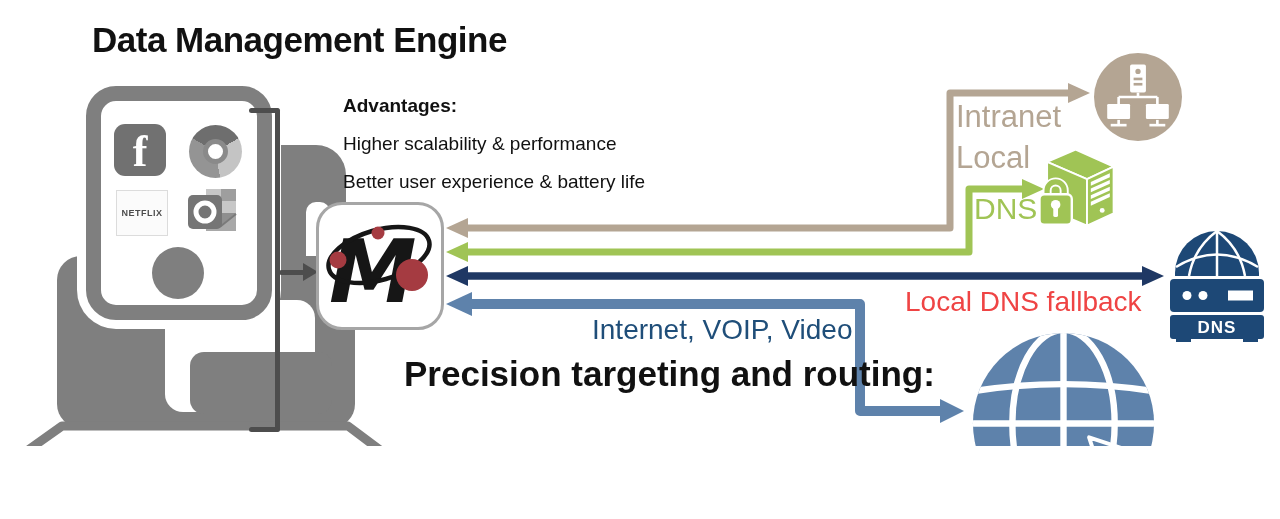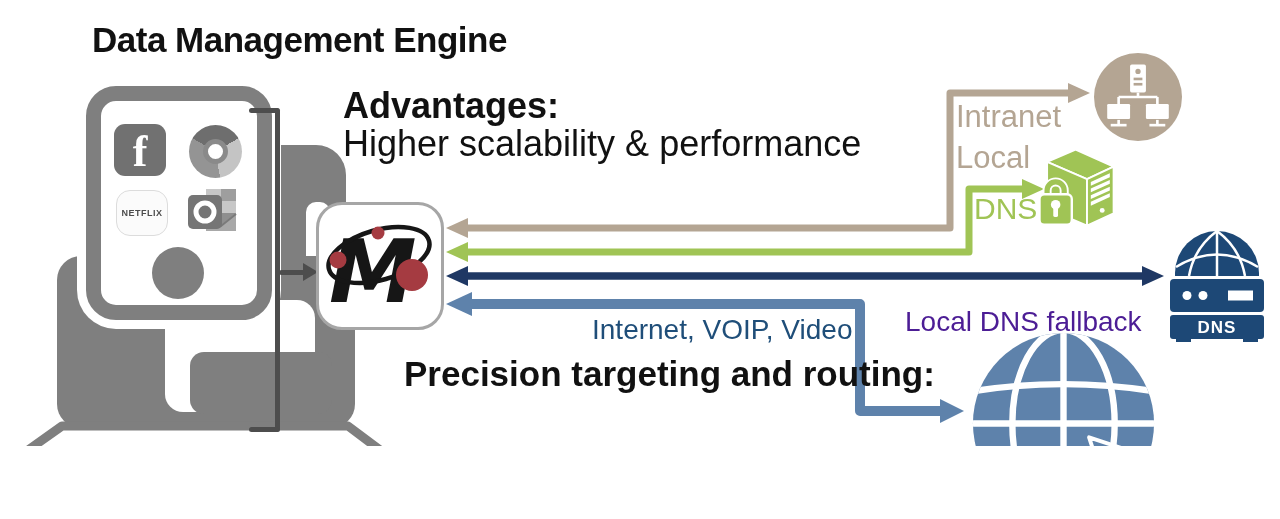--- a/index.html
+++ b/index.html
@@ -3,47 +3,47 @@
 <meta charset="utf-8">
 <style>
   html,body{margin:0;padding:0;background:#ffffff;}
   #canvas{
     position:relative;width:1280px;height:446px;background:#ffffff;overflow:hidden;
     font-family:"Liberation Sans","DejaVu Sans",sans-serif;
   }
   .abs{position:absolute;}
   
   .title{left:92px;top:20px;font-size:35px;font-weight:bold;color:#111;letter-spacing:-0.5px;}
-  .adv{left:343px;top:87px;font-size:36px;color:#111;line-height:38px;}
+  .adv{left:343px;top:87px;font-size:19px;color:#111;line-height:38px;}
   .adv .hd{font-weight:bold;}
   .prec{left:404px;top:354px;font-size:28px;color:#111;line-height:39px;}
   .prec .hd{font-weight:bold;font-size:35px;}
   .lbl-intranet{left:956px;top:96px;font-size:31px;line-height:41px;color:#b4a593;}
   .lbl-dns{left:974px;top:192px;font-size:30px;color:#a0c455;}
-  .lbl-localdns{left:905px;top:286px;font-size:28px;color:#4c1d95;margin-top:20px;}
+  .lbl-localdns{left:905px;top:286px;font-size:28px;color:#ef4444;}
   .lbl-internet{left:592px;top:314px;font-size:28px;color:#1f4e79;}
   
   .gray{background:#7f7f7f;}
   .tablet-back{left:240px;top:145px;width:106px;height:278px;border-radius:30px;}
   .tablet-notch{left:306px;top:202px;width:24px;height:104px;border-radius:10px;background:#fff;}
   .laptop-lid{left:57px;top:256px;width:298px;height:172px;border-radius:24px;}
   .white-u{left:165px;top:300px;width:150px;height:112px;border-radius:18px;background:#fff;}
   .inner-tab{left:190px;top:352px;width:142px;height:62px;border-radius:14px;}
   .phone{left:86px;top:86px;width:186px;height:234px;box-sizing:border-box;
          border:15px solid #7f7f7f;border-radius:30px;background:#fff;
          box-shadow:0 0 0 9px #ffffff;}
   .app{position:absolute;}
   .fb{left:13px;top:23px;width:52px;height:52px;border-radius:11px;background:#717171;
       color:#fff;font-weight:bold;font-size:44px;text-align:center;line-height:56px;
       font-family:"Liberation Serif","DejaVu Serif",serif;}
   .chrome{left:88px;top:24px;width:53px;height:53px;border-radius:50%;
       background:conic-gradient(from -60deg,#6e6e6e 0 120deg,#c4c4c4 0 230deg,#949494 0 360deg);}
   .chrome .hole{position:absolute;left:14px;top:14px;width:25px;height:25px;border-radius:50%;
       background:#fff;border:5px solid #8a8a8a;box-sizing:border-box;}
-  .netflix{left:15px;top:89px;width:50px;height:44px;border-radius:14px;background:#fbfbfb;
+  .netflix{left:15px;top:89px;width:50px;height:44px;border-radius:0;background:#fbfbfb;
       border:1px solid #dcdcdc;color:#4d4d4d;font-weight:bold;font-size:9px;letter-spacing:0.5px;
       text-align:center;line-height:44px;}
   .outlook{left:85px;top:86px;width:54px;height:48px;}
   .home{left:51px;top:146px;width:52px;height:52px;border-radius:50%;background:#7f7f7f;}
   
   .brk{background:#4d4d4d;border-radius:3px;}
   .brk-top{left:249px;top:108px;width:30px;height:5px;}
   .brk-vert{left:275px;top:108px;width:5px;height:324px;}
   .brk-bot{left:249px;top:427px;width:30px;height:5px;}
   .brk-arrow{left:279px;top:270px;width:26px;height:5px;}
@@ -128,20 +128,21 @@
       <ellipse cx="60" cy="50" rx="52" ry="25" transform="rotate(-16 60 50)" fill="none" stroke="#161616" stroke-width="4.5"></ellipse>
       <circle cx="59" cy="28" r="6.5" fill="#a53b41"></circle>
       <circle cx="19" cy="55" r="8.5" fill="#a53b41"></circle>
       <circle cx="93" cy="70" r="16" fill="#a53b41"></circle>
     </svg>
   </div>
 
   <div class="abs adv">
     <div class="hd">Advantages:</div>
     <div>Higher scalability &amp; performance</div>
+    <div>Better user experience &amp; battery life</div>
   </div>
 
   <div class="abs prec">
     <div class="hd">Precision targeting and routing:</div>
   </div>
 
   <div class="abs lbl-intranet">
     <div>Intranet</div>
     <div>Local</div>
   </div>

